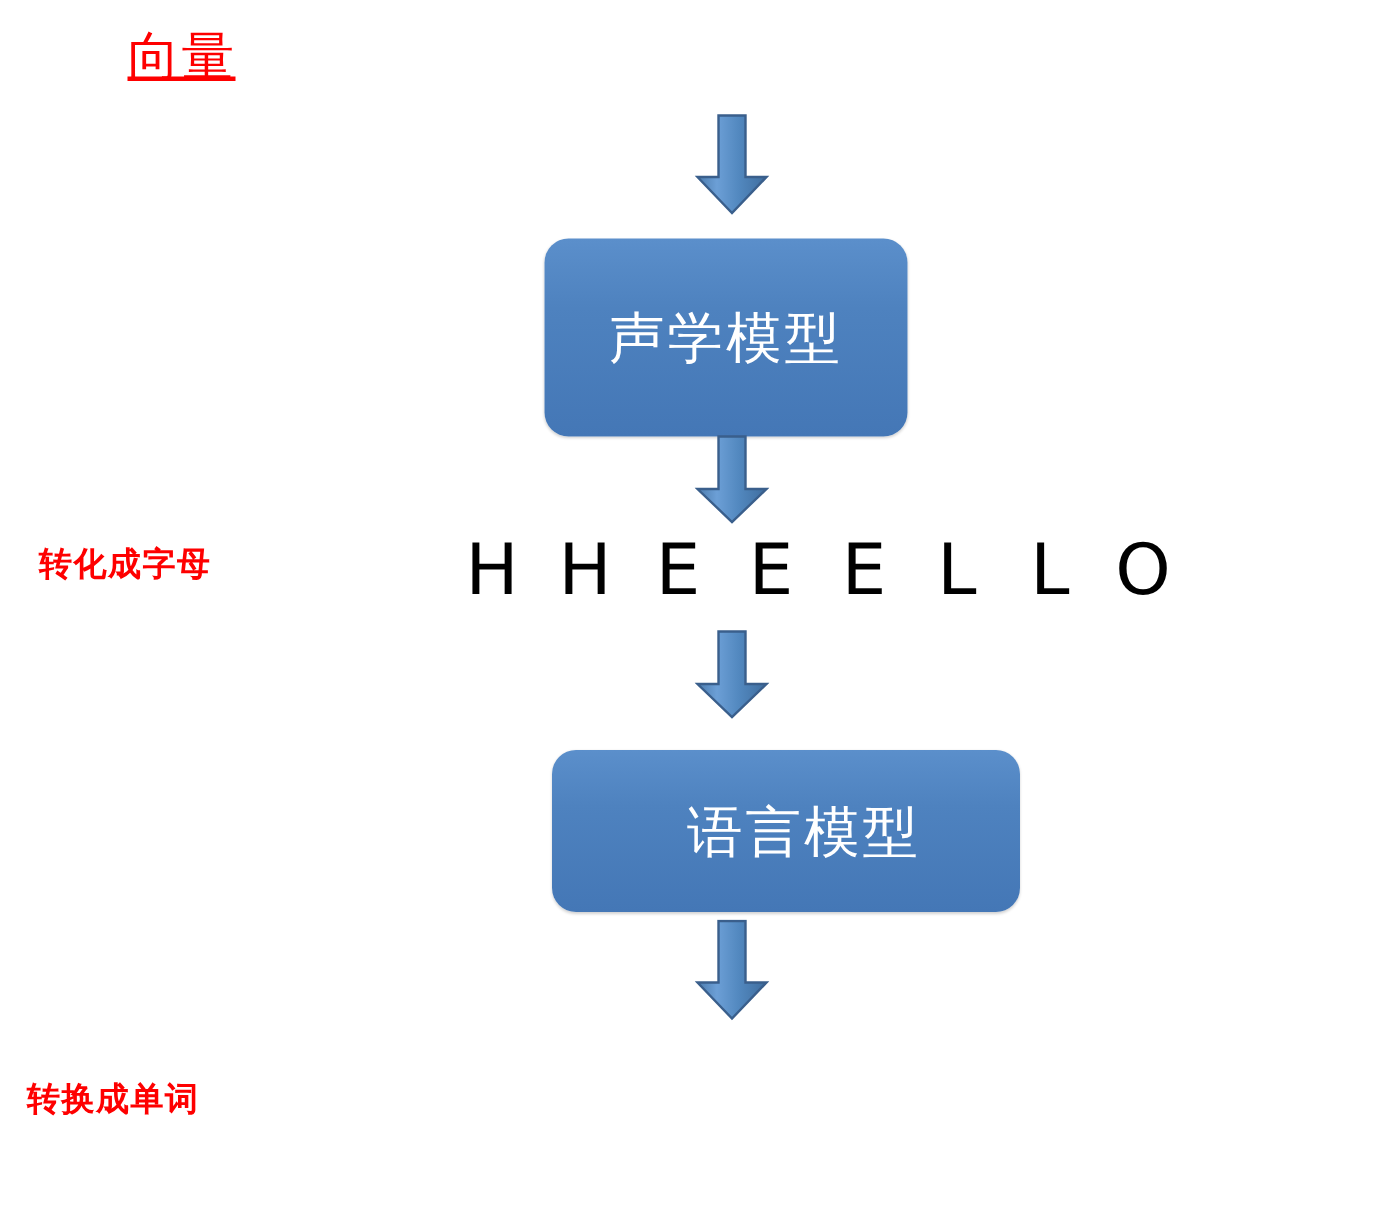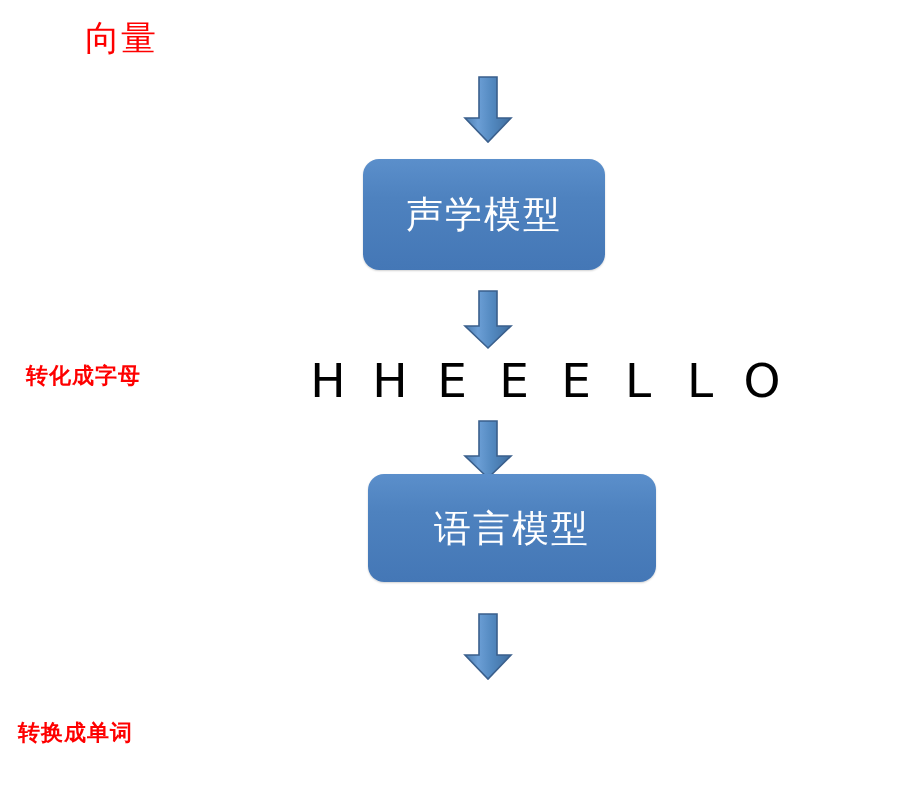--- a/index.html
+++ b/index.html
@@ -85,38 +85,38 @@
   }
 
   
   .arrow { display: block; }
 </style>
 </head>
 <body>
 
 <div id="canvas">
 
-  <div class="abs red-label plain" style="left:85px; top:21px;">向量</div>
+  <div class="abs red-label plain" style="left:85px; top:21px;text-decoration:underline;">向量</div>
 
 
   <div class="abs" style="left:463px; top:76px;">
     <svg class="arrow" width="50" height="68" viewBox="0 0 50 68">
       <defs>
         <linearGradient id="agrad1" x1="0" y1="0" x2="1" y2="0">
           <stop offset="0%" stop-color="#4c7cae"></stop>
           <stop offset="28%" stop-color="#6c9fd6"></stop>
           <stop offset="60%" stop-color="#5288bf"></stop>
           <stop offset="100%" stop-color="#3f6d9e"></stop>
         </linearGradient>
       </defs>
       <polygon points="16,1 34,1 34,42 48,42 25,66 2,42 16,42" fill="url(#agrad1)" stroke="#3a5f8c" stroke-width="1.6" stroke-linejoin="miter"></polygon>
     </svg>
   </div>
 
-  <div class="abs proc-box" style="left:363px; top:159px; width:242px; height:111px;">
+  <div class="abs proc-box" style="left:363px; top:159px; width:242px; height:132px;">
     <span class="proc-label">声学模型</span>
   </div>
 
   <div class="abs" style="left:463px; top:290px;">
     <svg class="arrow" width="50" height="60" viewBox="0 0 50 60">
       <defs>
         <linearGradient id="agrad2" x1="0" y1="0" x2="1" y2="0">
           <stop offset="0%" stop-color="#4c7cae"></stop>
           <stop offset="28%" stop-color="#6c9fd6"></stop>
           <stop offset="60%" stop-color="#5288bf"></stop>
@@ -140,21 +140,21 @@
           <stop offset="0%" stop-color="#4c7cae"></stop>
           <stop offset="28%" stop-color="#6c9fd6"></stop>
           <stop offset="60%" stop-color="#5288bf"></stop>
           <stop offset="100%" stop-color="#3f6d9e"></stop>
         </linearGradient>
       </defs>
       <polygon points="16,1 34,1 34,36 48,36 25,58 2,36 16,36" fill="url(#agrad3)" stroke="#3a5f8c" stroke-width="1.6" stroke-linejoin="miter"></polygon>
     </svg>
   </div>
 
-  <div class="abs proc-box" style="left:368px; top:474px; width:288px; height:108px;">
+  <div class="abs proc-box" style="left:368px; top:500px; width:288px; height:108px;padding-left:24px;">
     <span class="proc-label">语言模型</span>
   </div>
 
   <div class="abs" style="left:463px; top:613px;">
     <svg class="arrow" width="50" height="68" viewBox="0 0 50 68">
       <defs>
         <linearGradient id="agrad4" x1="0" y1="0" x2="1" y2="0">
           <stop offset="0%" stop-color="#4c7cae"></stop>
           <stop offset="28%" stop-color="#6c9fd6"></stop>
           <stop offset="60%" stop-color="#5288bf"></stop>

